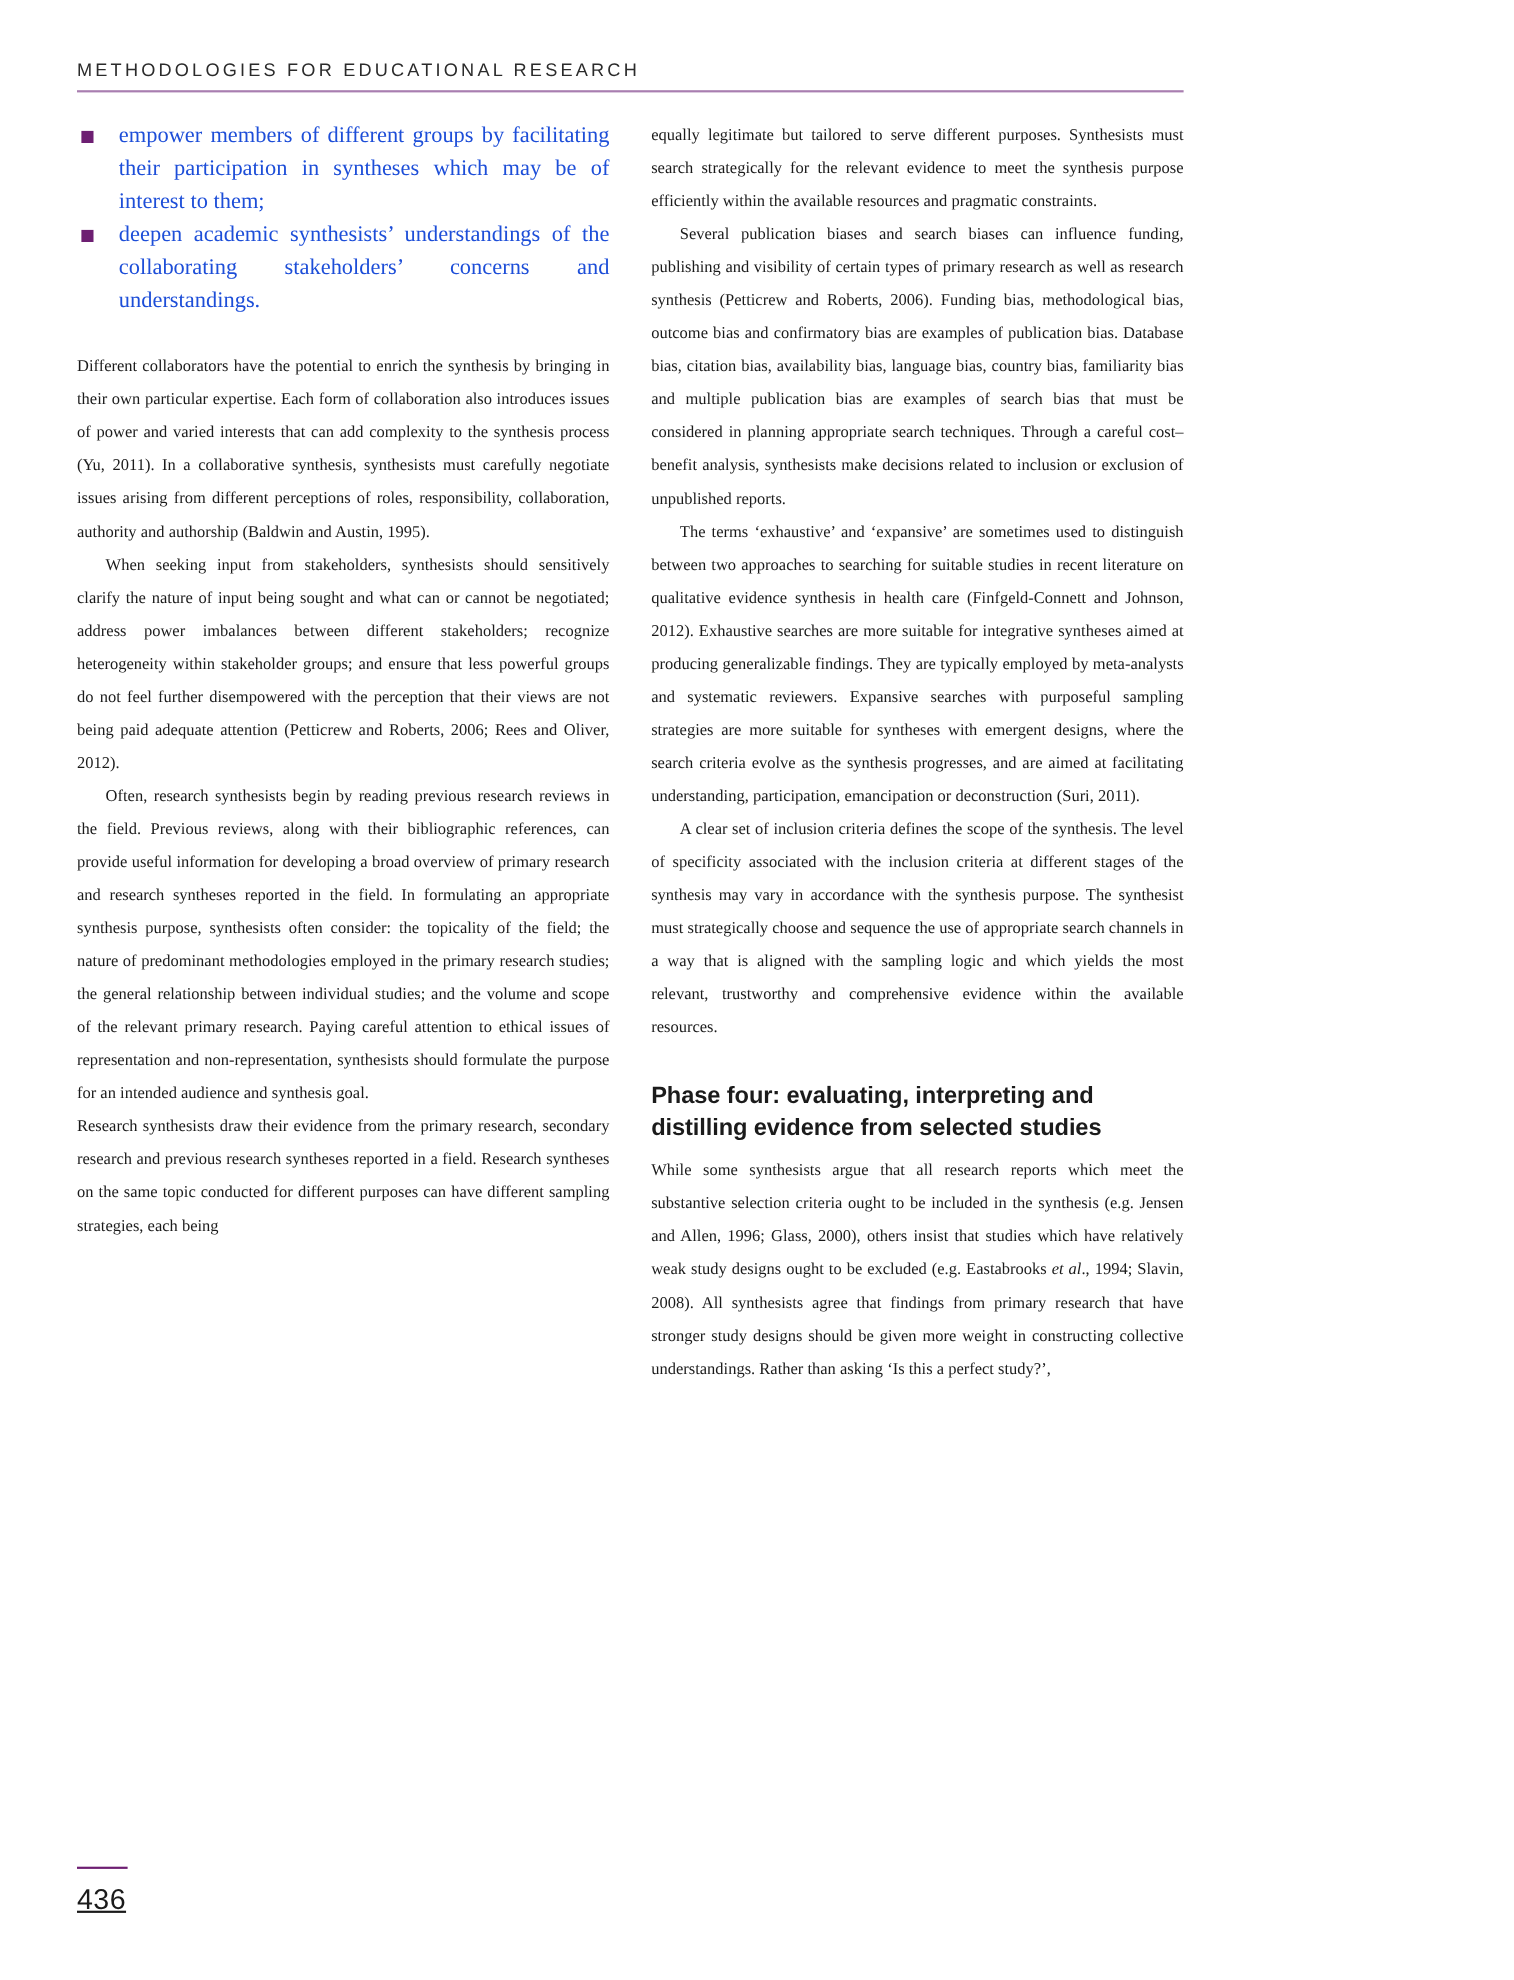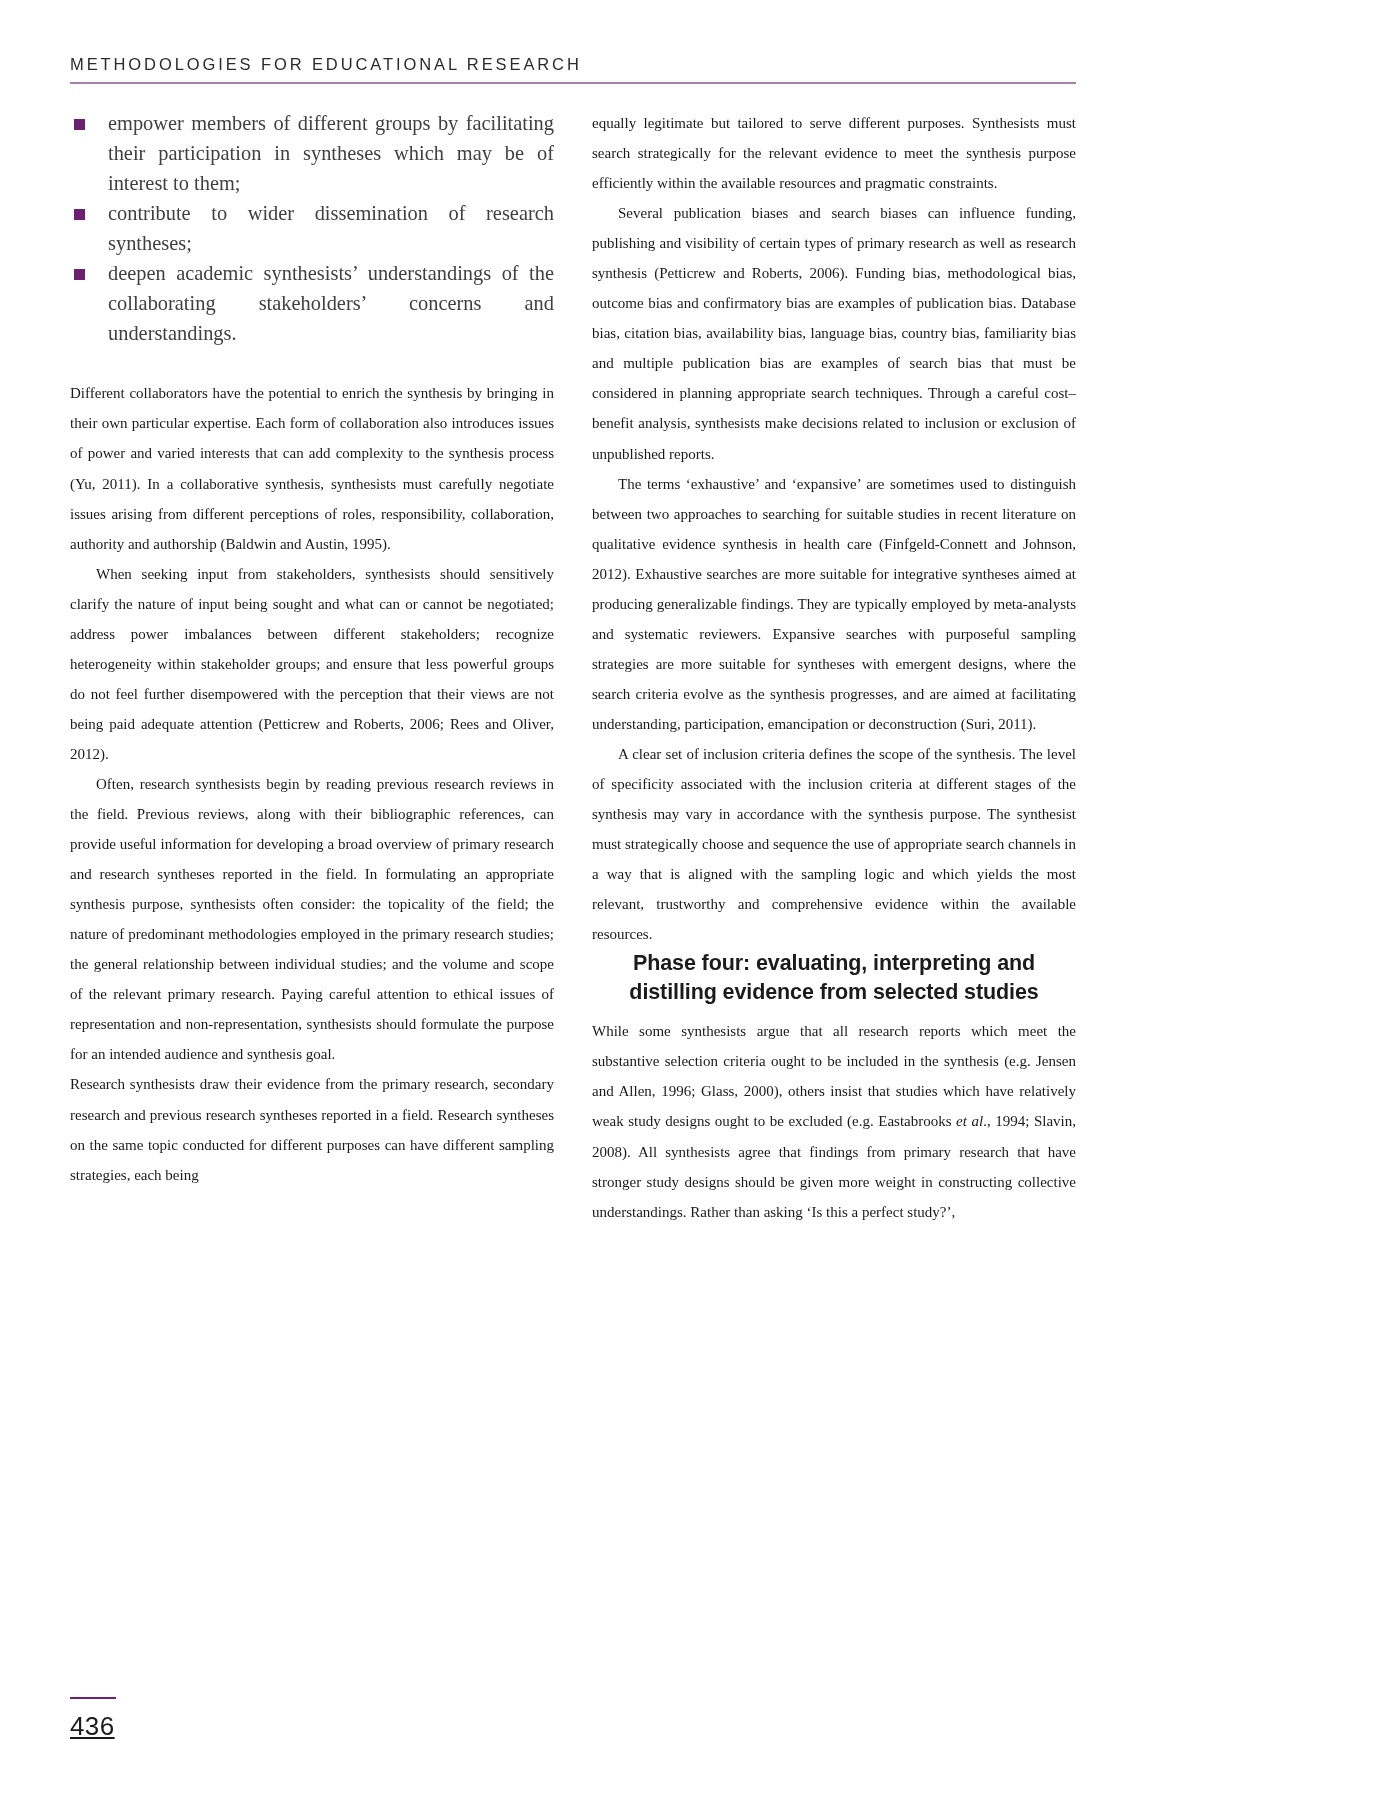--- a/index.html
+++ b/index.html
@@ -73,42 +73,42 @@
     margin: 0;
     padding: 0;
     list-style: none;
   }
   ul.bullets li {
     position: relative;
     padding-left: 38px;
     font-size: 20.4px;
     line-height: 30.05px;
     text-align: justify;
-    color: #404040;
+    color: #1d4ed8;
   }
   ul.bullets li .sq {
     position: absolute;
     left: 4px;
     top: 11px;
     width: 11px;
     height: 11px;
     background: #6d1f72;
   }
 
   
   h2.subhead {
     margin: 0;
     font-family: "Liberation Sans", "DejaVu Sans", sans-serif;
     font-weight: bold;
     font-size: 21.5px;
     line-height: 29px;
     color: #1b1b1b;
     letter-spacing: -0.1px;
   }
-  .subhead-block { margin-bottom: 9px; text-align: center; }
+  .subhead-block { margin-top: 33px; margin-bottom: 9px; }
 
   em.it { font-style: italic; }
 
   
   .folio {
     position: absolute;
     left: 70px;
     top: 1697px;
     text-decoration: underline;
   }
@@ -139,24 +139,20 @@
 
     <div class="col col-left">
 
       <ul class="bullets">
         <li>
           <span class="sq"></span>
           <span>empower members of different groups by facilitating their participation in syntheses which may be of interest to them;</span>
         </li>
         <li>
           <span class="sq"></span>
-          <span>contribute to wider dissemination of research syntheses;</span>
-        </li>
-        <li>
-          <span class="sq"></span>
           <span>deepen academic synthesists’ understandings of the collaborating stakeholders’ concerns and understandings.</span>
         </li>
       </ul>
 
       <p class="body gap-before">Different collaborators have the potential to enrich the synthesis by bringing in their own particular expertise. Each form of collaboration also introduces issues of power and varied interests that can add complexity to the synthesis process (Yu, 2011). In a collaborative synthesis, synthesists must carefully negotiate issues arising from different perceptions of roles, responsibility, collaboration, authority and authorship (Baldwin and Austin, 1995).</p>
 
       <p class="body indent">When seeking input from stakeholders, synthesists should sensitively clarify the nature of input being sought and what can or cannot be negotiated; address power imbalances between different stakeholders; recognize heterogeneity within stakeholder groups; and ensure that less powerful groups do not feel further disempowered with the perception that their views are not being paid adequate attention (Petticrew and Roberts, 2006; Rees and Oliver, 2012).</p>
 
       <p class="body indent">Often, research synthesists begin by reading previous research reviews in the field. Previous reviews, along with their bibliographic references, can provide useful information for developing a broad overview of primary research and research syntheses reported in the field. In formulating an appropriate synthesis purpose, synthesists often consider: the topicality of the field; the nature of predominant methodologies employed in the primary research studies; the general relationship between individual studies; and the volume and scope of the relevant primary research. Paying careful attention to ethical issues of representation and non-representation, synthesists should formulate the purpose for an intended audience and synthesis goal.</p>
 

